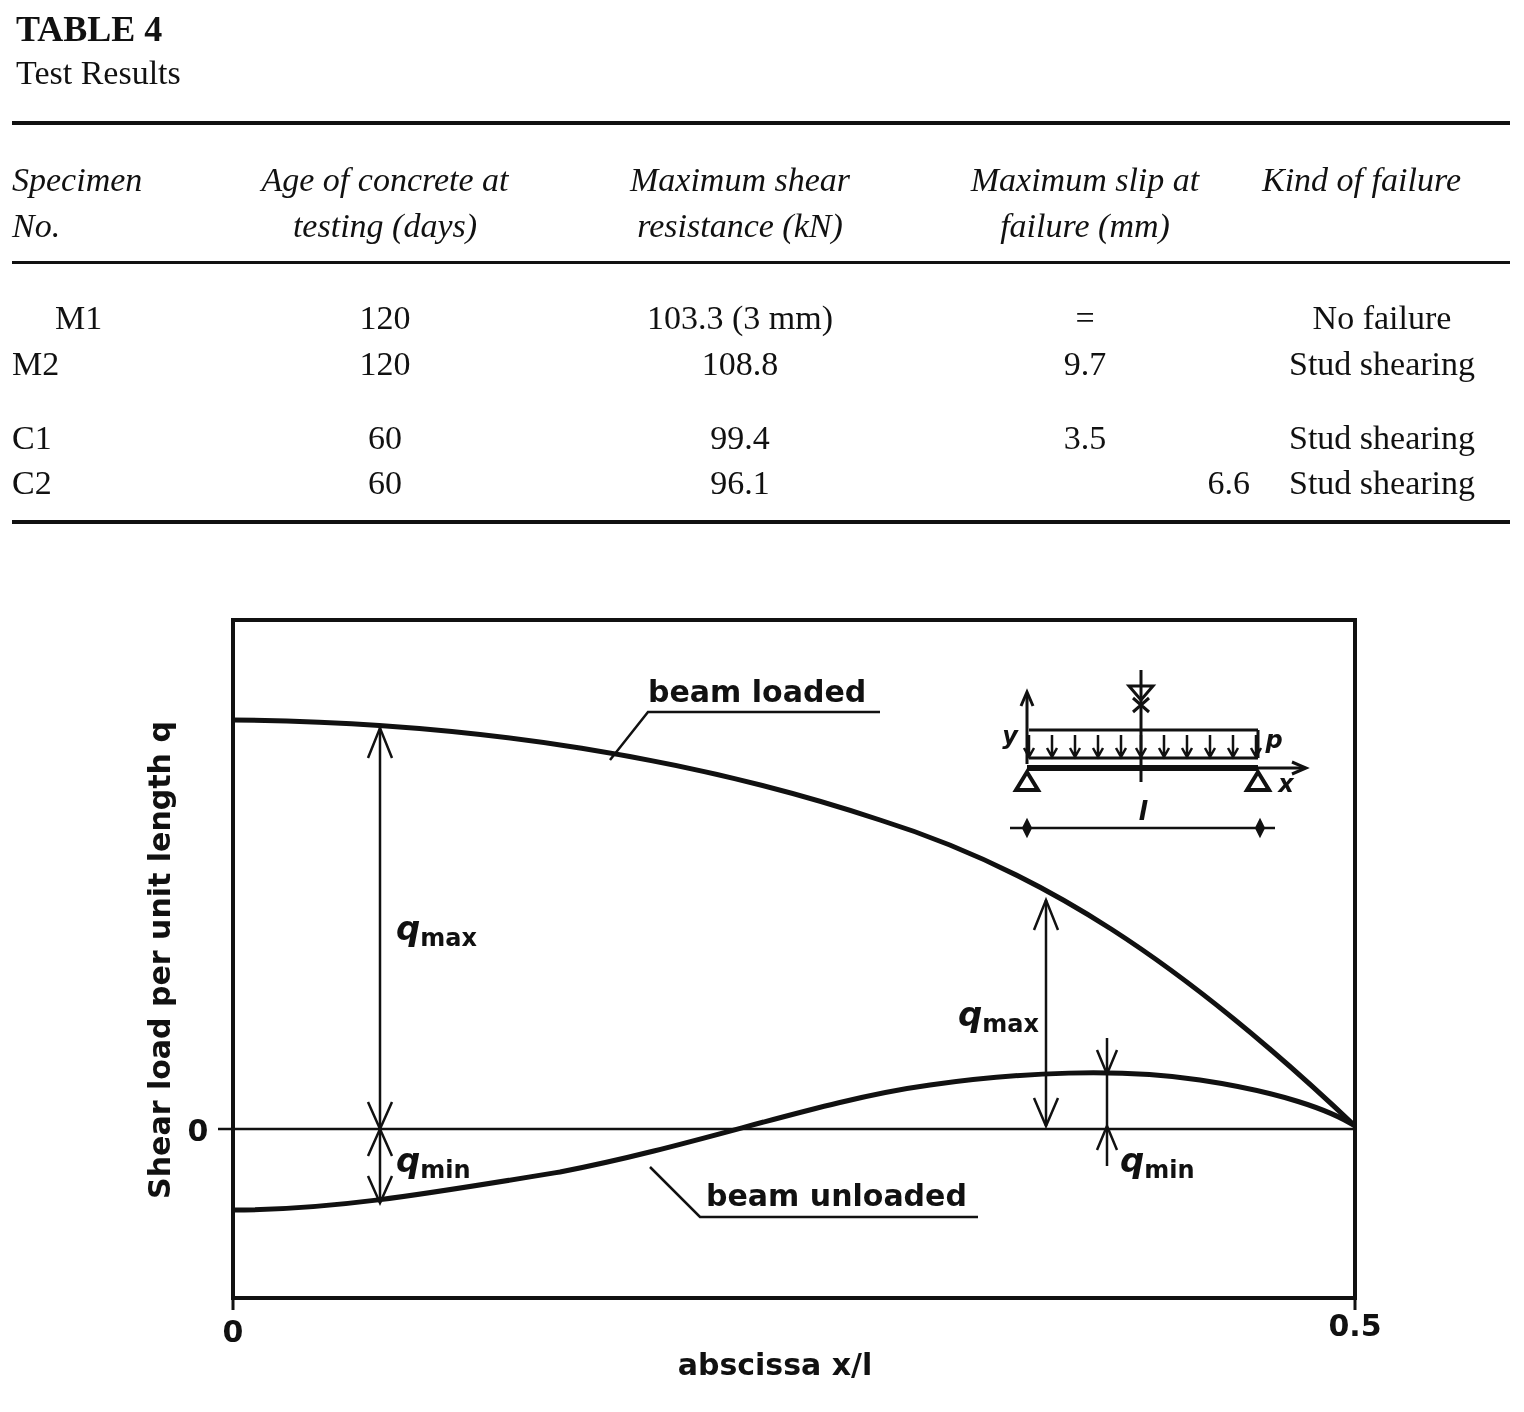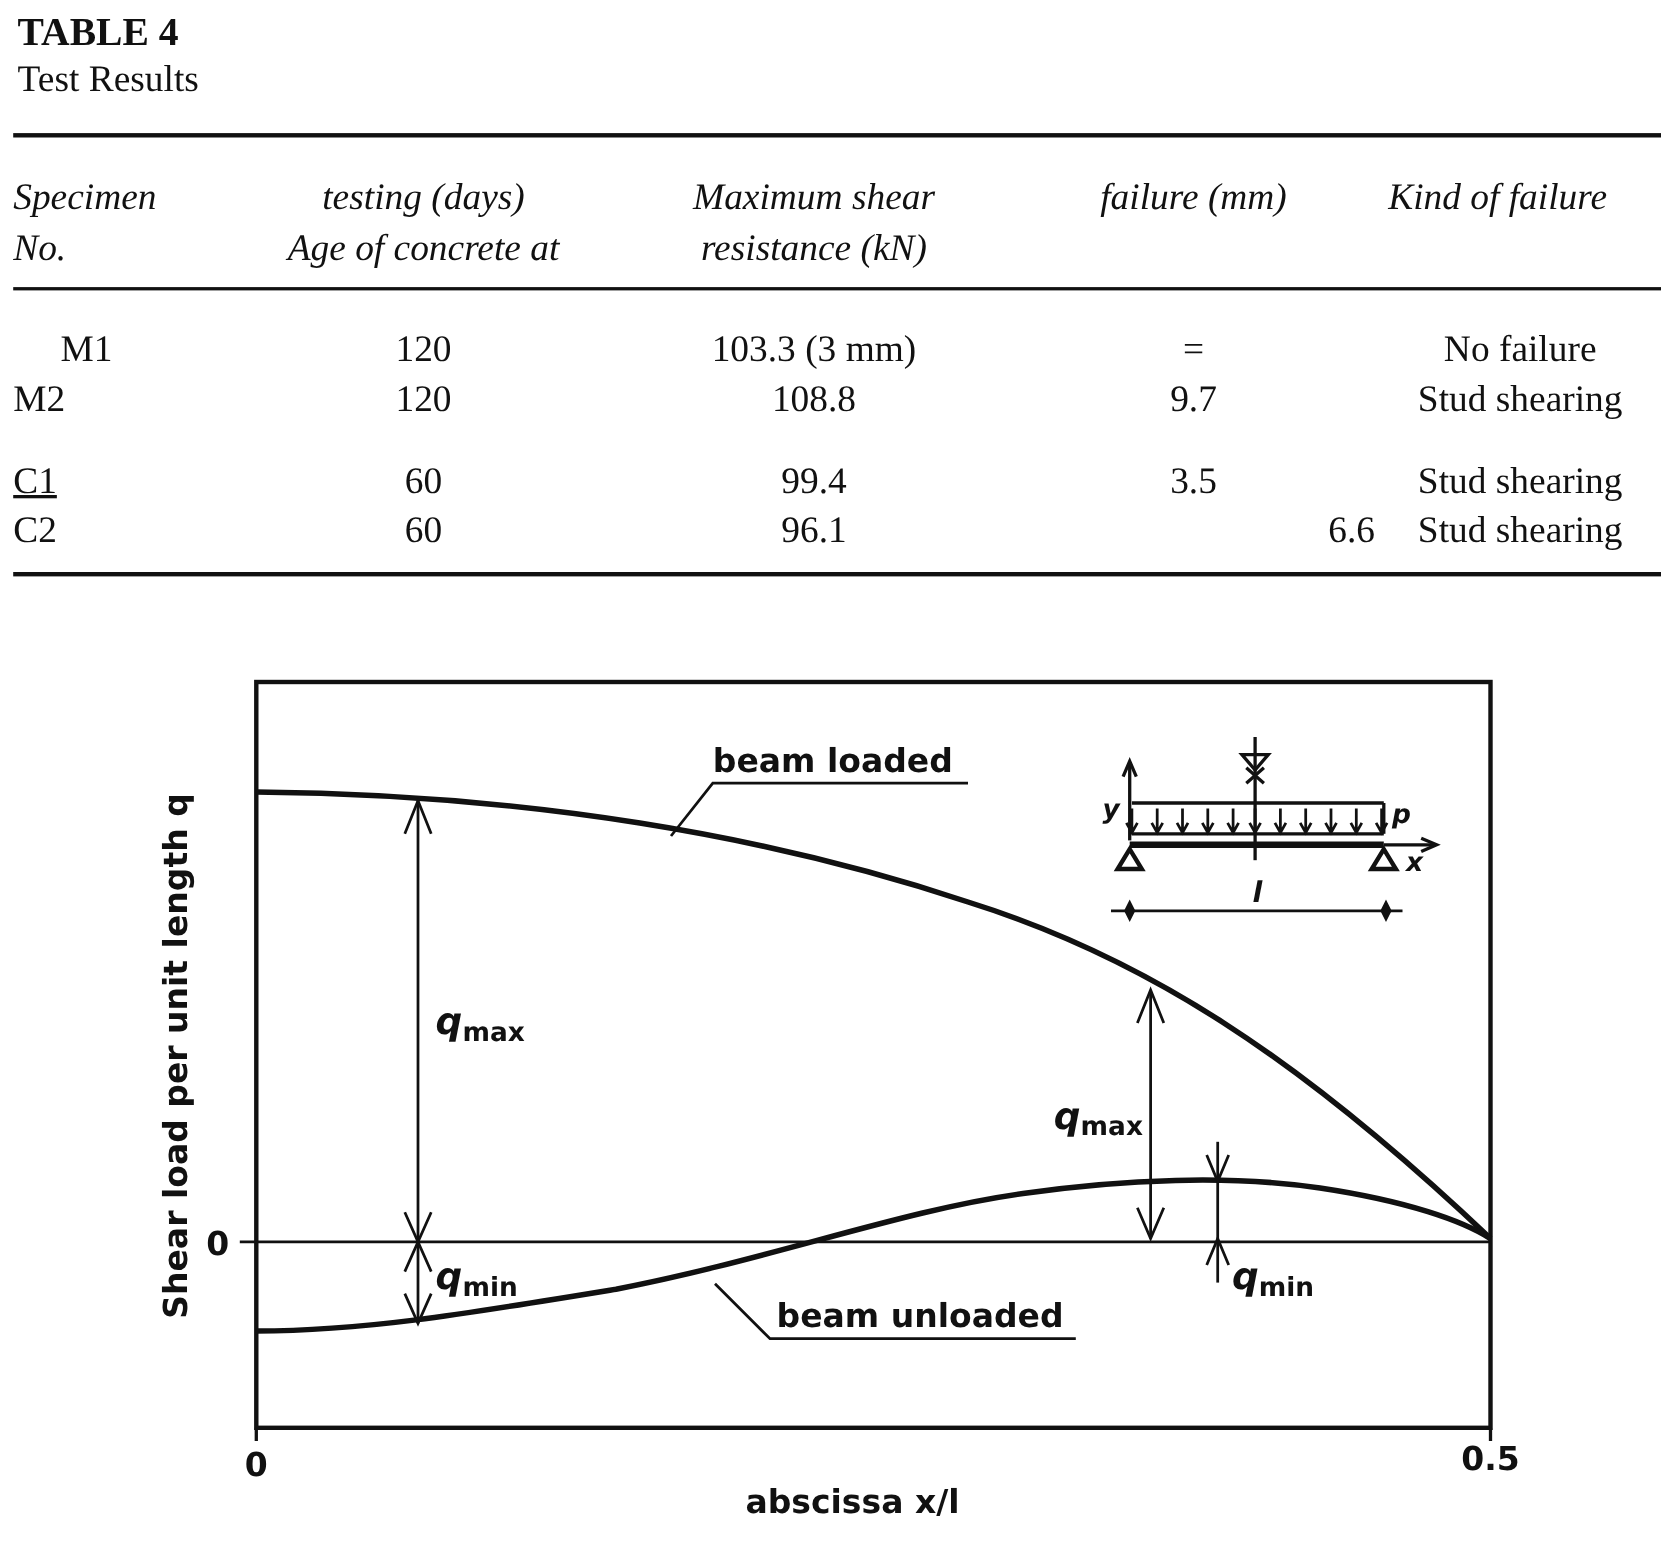--- a/index.html
+++ b/index.html
@@ -27,28 +27,29 @@
 <div class="table-caption table-number serif">TABLE 4</div>
 <div class="table-caption table-title serif">Test Results</div>
 
 <div class="rule rule-top"></div>
 
 <div class="hdr serif" style="left:12px; text-align:left;">
   <div>Specimen</div>
   <div>No.</div>
 </div>
 <div class="hdr serif" style="left:200px; width:370px; text-align:center;">
+  <div>Age of concrete at</div>
   <div>testing (days)</div>
-  <div>Age of concrete at</div>
 </div>
 <div class="hdr serif" style="left:560px; width:360px; text-align:center;">
   <div>Maximum shear</div>
   <div>resistance (kN)</div>
 </div>
 <div class="hdr serif" style="left:920px; width:330px; text-align:center;">
+  <div>Maximum slip at</div>
   <div>failure (mm)</div>
 </div>
 <div class="hdr serif" style="left:1262px; width:250px; text-align:left;">
   <div>Kind of failure</div>
   <div></div>
 </div>
 
 <div class="rule rule-mid"></div>
 
 <div>
@@ -61,21 +62,21 @@
 
 <div>
   <div class="cell serif" style="left:12px; top:344px;">M2</div>
   <div class="cell serif" style="left:200px; width:370px; text-align:center; top:344px;">120</div>
   <div class="cell serif" style="left:560px; width:360px; text-align:center; top:344px;">108.8</div>
   <div class="cell serif" style="left:920px; width:330px; text-align:center; top:344px;">9.7</div>
   <div class="cell serif" style="left:1262px; width:240px; text-align:center; top:344px;">Stud shearing</div>
 </div>
 
 <div>
-  <div class="cell serif" style="left:12px; top:418px;text-decoration:underline;">C1</div>
+  <div class="cell serif" style="left:12px; top:418px;">C1</div>
   <div class="cell serif" style="left:200px; width:370px; text-align:center; top:418px;">60</div>
   <div class="cell serif" style="left:560px; width:360px; text-align:center; top:418px;">99.4</div>
   <div class="cell serif" style="left:920px; width:330px; text-align:center; top:418px;">3.5</div>
   <div class="cell serif" style="left:1262px; width:240px; text-align:center; top:418px;">Stud shearing</div>
 </div>
 
 <div>
   <div class="cell serif" style="left:12px; top:463px;">C2</div>
   <div class="cell serif" style="left:200px; width:370px; text-align:center; top:463px;">60</div>
   <div class="cell serif" style="left:560px; width:360px; text-align:center; top:463px;">96.1</div>

